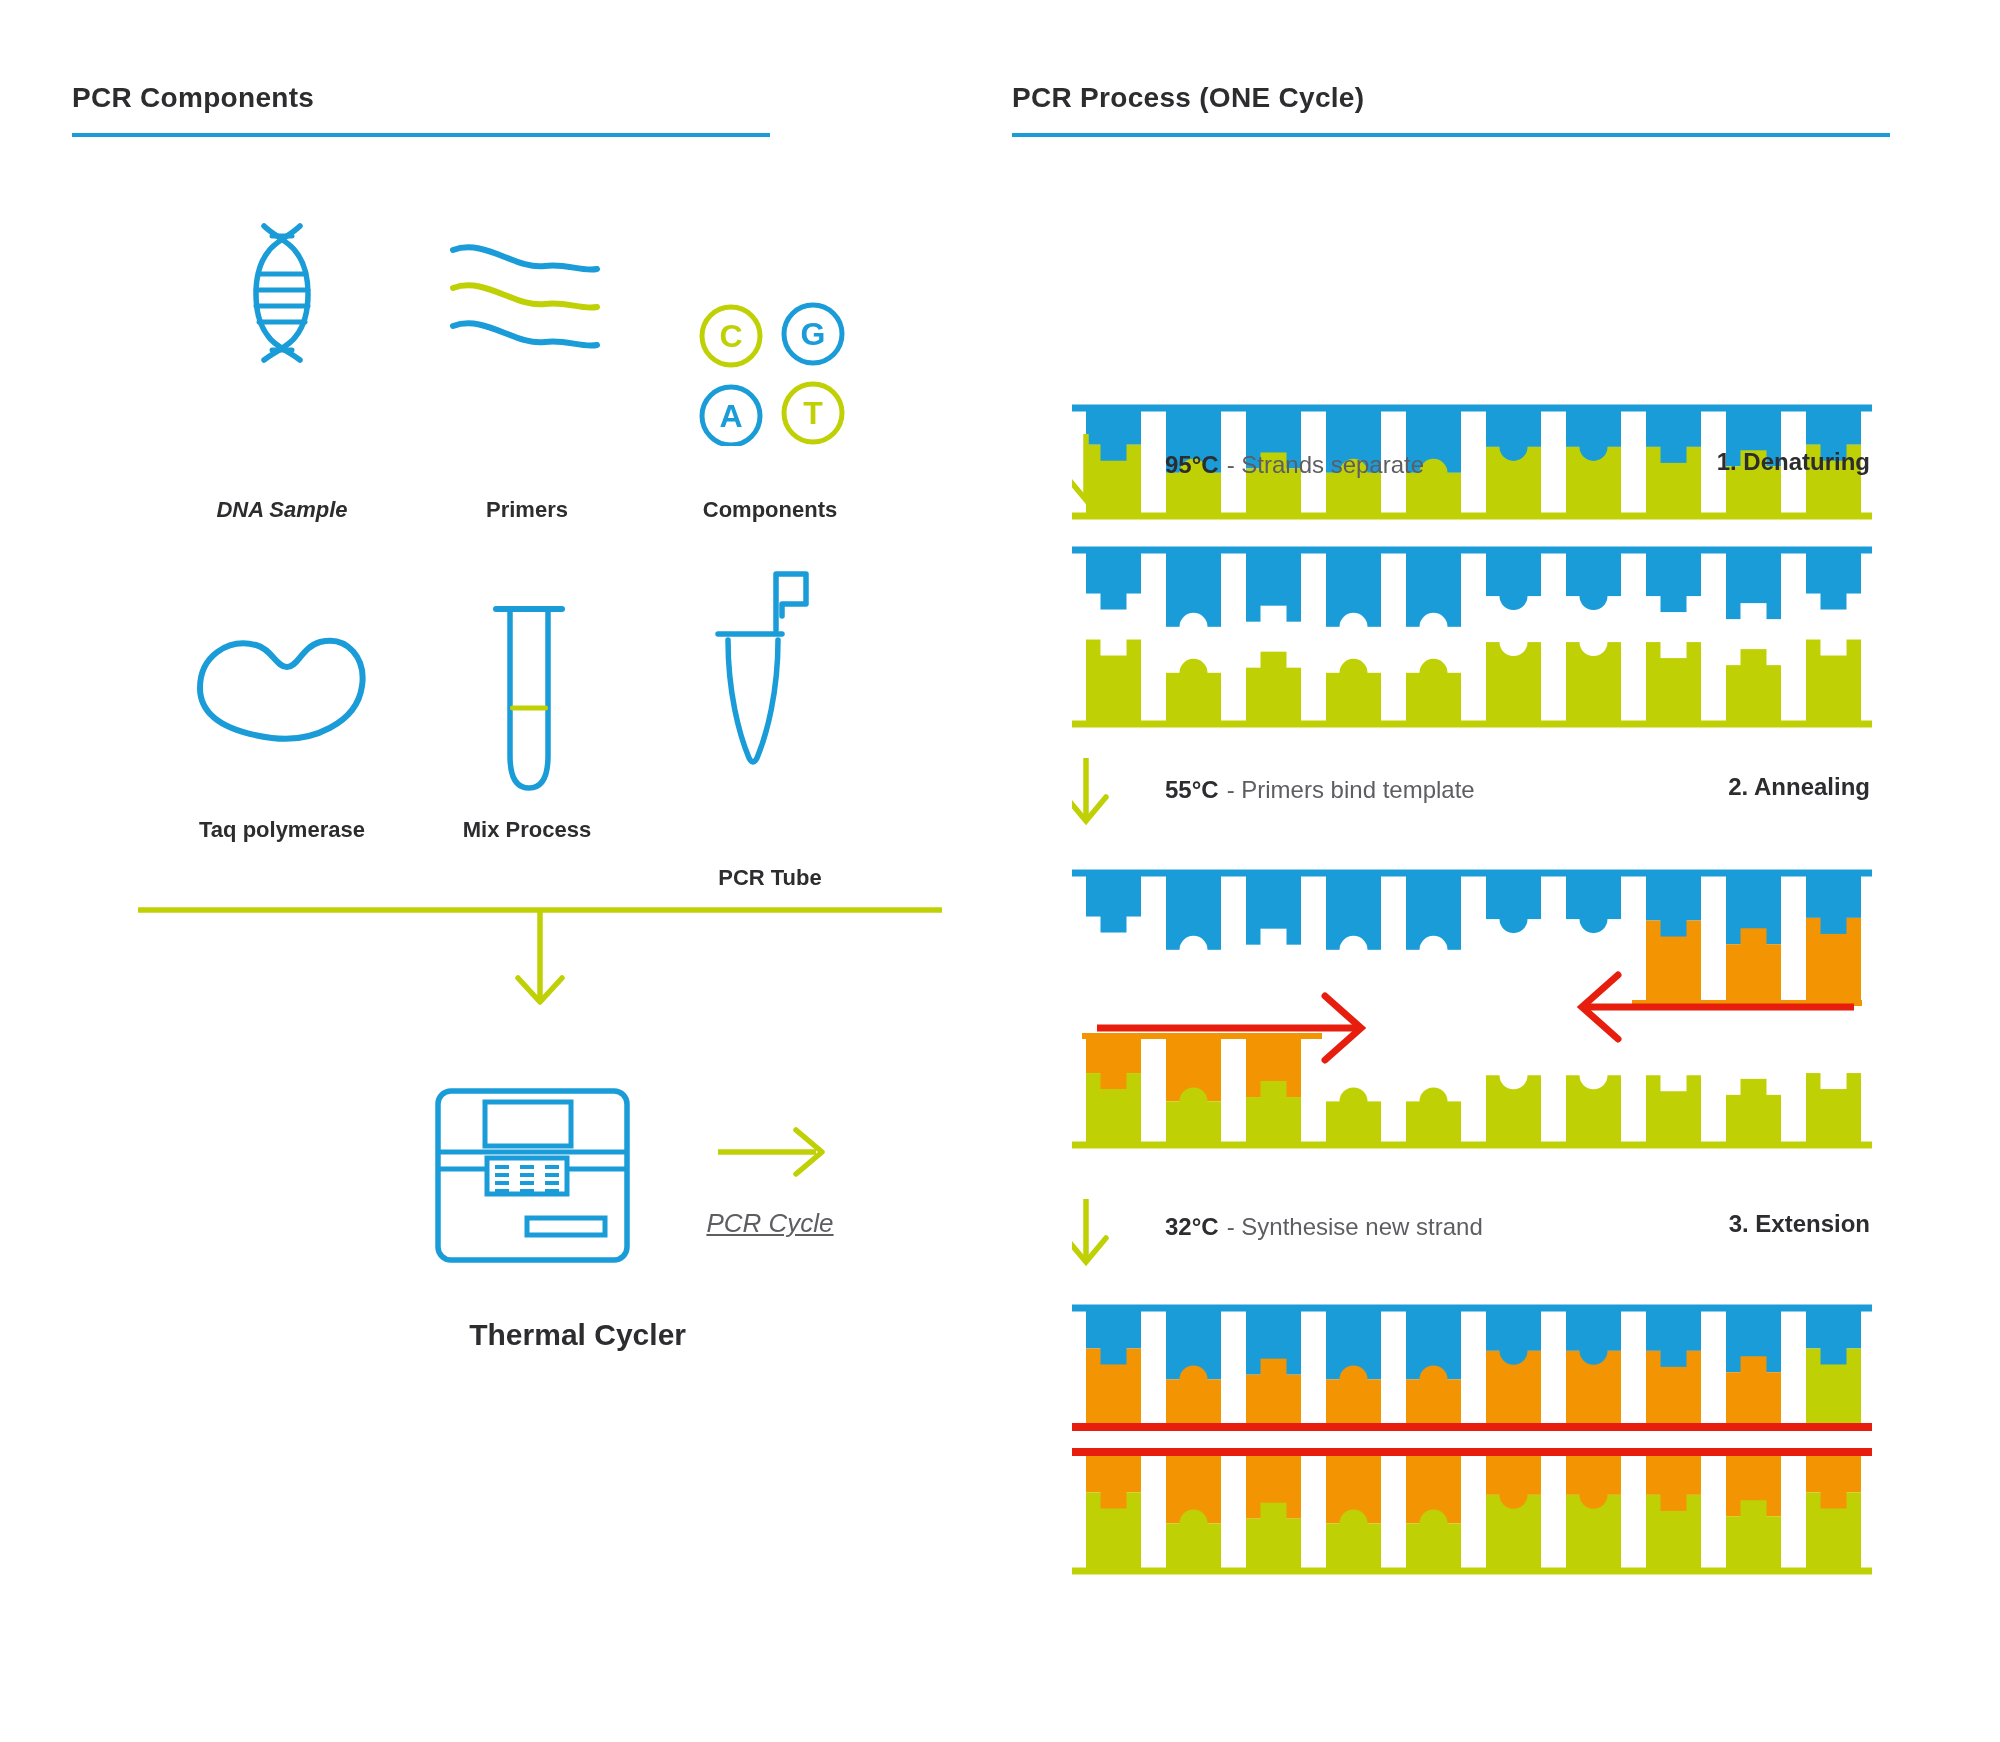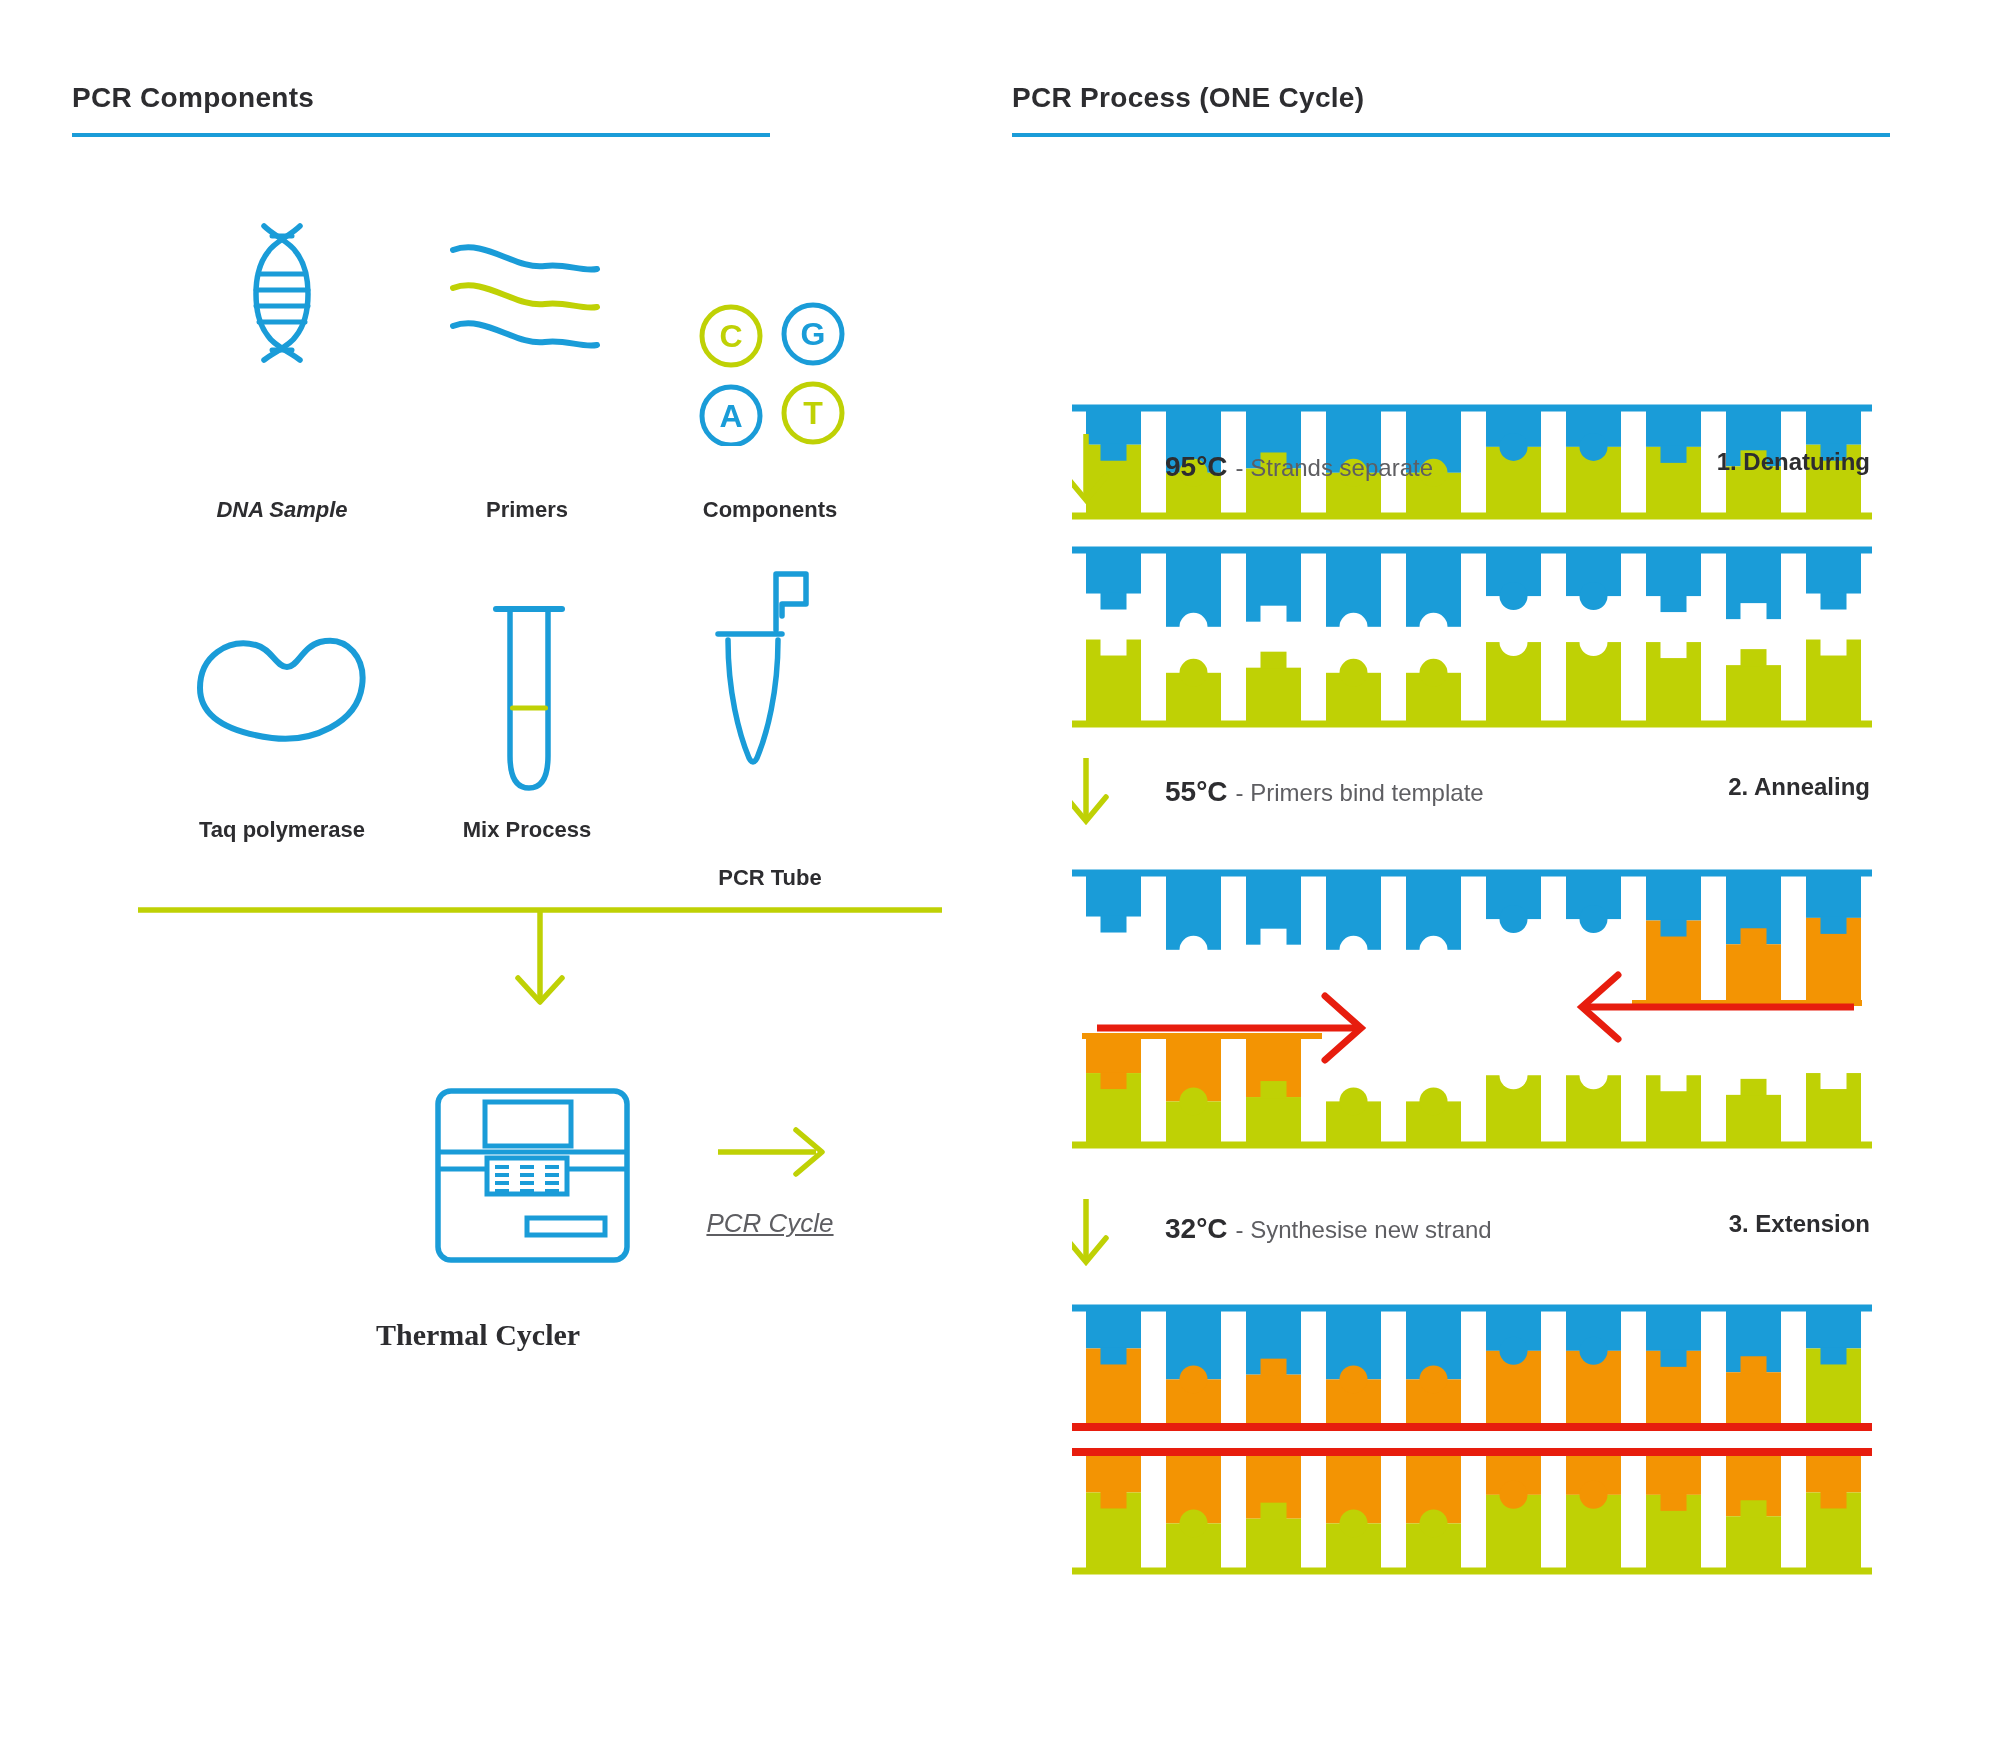--- a/index.html
+++ b/index.html
@@ -3,23 +3,23 @@
 <meta charset="utf-8">
 <style>
   html,body{margin:0;padding:0;background:#fff;}
   .page{position:relative;width:2000px;height:1741px;background:#fff;overflow:hidden;
         font-family:"Liberation Sans",sans-serif;}
   .abs{position:absolute;}
   .title{font-size:28px;font-weight:700;color:var(--dark);letter-spacing:.3px;}
   .rule{height:4px;background:var(--blue);}
   .lbl{font-size:22px;font-weight:700;color:var(--dark);text-align:center;}
   .it{font-style:italic;}
-  .big-lbl{font-size:30px;font-weight:700;color:var(--dark);text-align:left;font-family:Liberation Serif, serif;}
+  .big-lbl{font-size:30px;font-weight:700;color:var(--dark);text-align:right;}
   .cycle-lbl{font-size:26px;font-style:italic;color:var(--gray);text-align:center;font-weight:400;}
-  .steptemp{font-size:28px;font-weight:700;color:var(--dark);}
+  .steptemp{font-size:24px;font-weight:700;color:var(--dark);}
   .stepdesc{font-size:24px;color:var(--gray);margin-left:8px;font-weight:400;}
   .stepname{font-size:24px;font-weight:700;color:var(--dark);text-align:right;}
   .nf{fill:none;}
   .sb{stroke:var(--blue);}
   .sg{stroke:var(--green);}
   .ln{stroke-linecap:round;stroke-linejoin:round;}
   .nuc{font-family:"Liberation Sans",sans-serif;font-size:32px;font-weight:700;text-anchor:middle;}
 </style>
 </head>
 <body>

